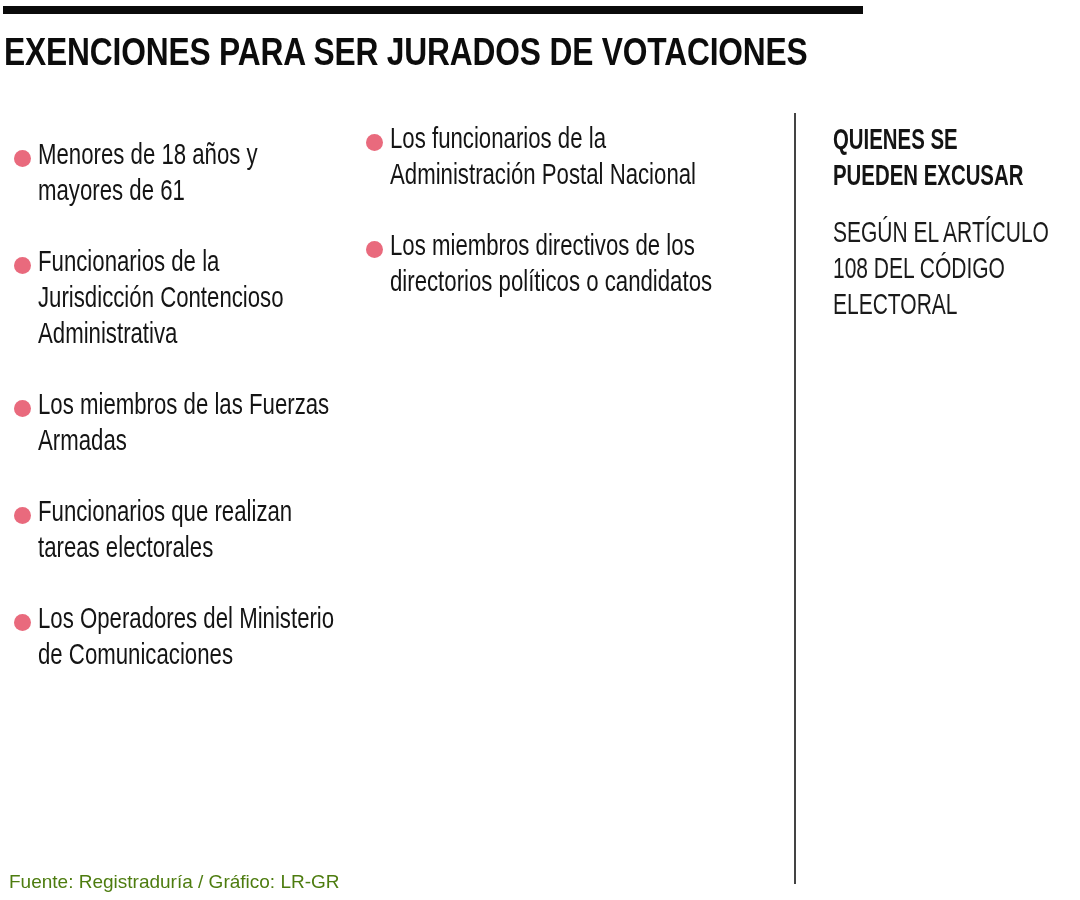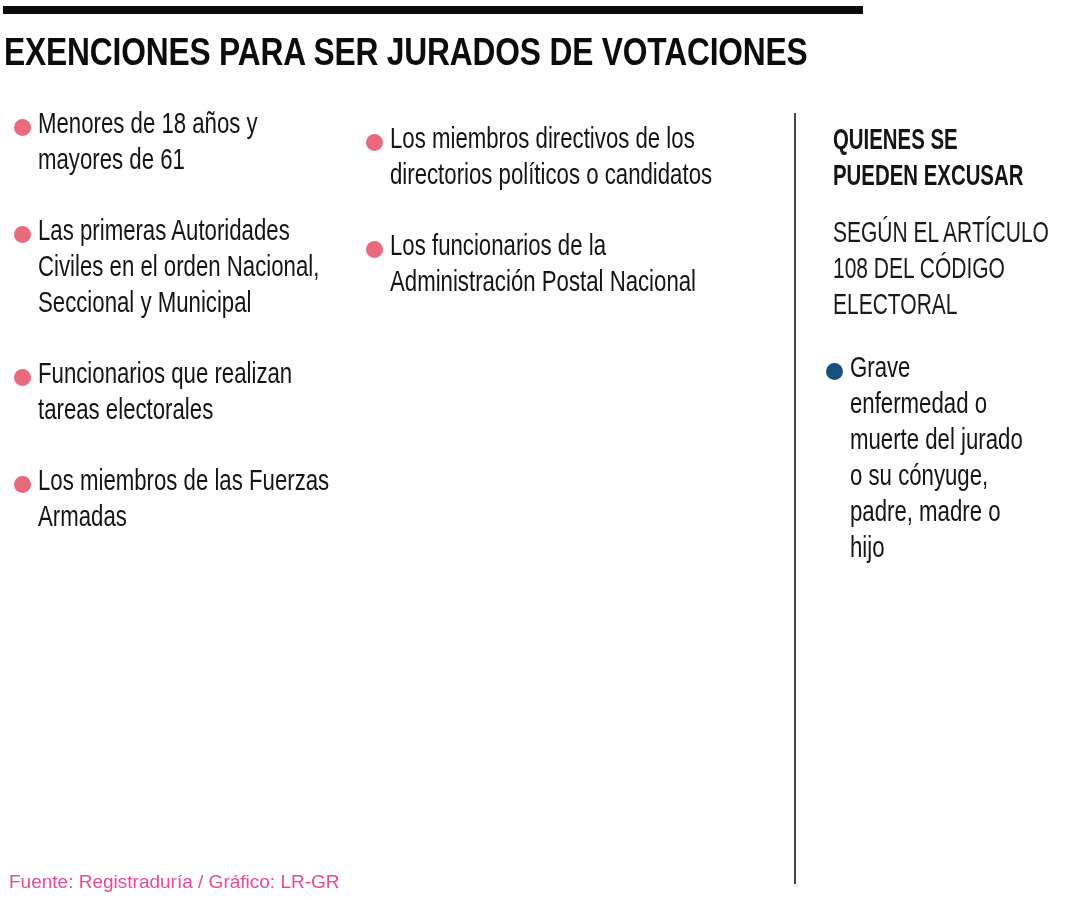--- a/index.html
+++ b/index.html
@@ -7,21 +7,21 @@
       width: 1080px; height: 900px; background: #ffffff; position: relative; overflow: hidden;
       color: #111111; font-family: "Liberation Sans", sans-serif;
     }
     .topbar { position: absolute; left: 3px; top: 6px; width: 860px; height: 8px; background: #0a0a0a; }
     .title {
       position: absolute; left: 4px; top: 30px; white-space: nowrap;
       font-family: "Liberation Sans", sans-serif; font-weight: bold; font-size: 38px; line-height: 44px;
       transform-origin: 0 0; transform: scaleX(0.835); letter-spacing: -0.2px; color: #0c0c0c;
     }
     .col { position: absolute; }
-    .col-a { left: 14px; top: 105px; width: 340px; }
+    .col-a { left: 14px; top: 136px; width: 340px; }
     .col-b { left: 366px; top: 120px; width: 400px; }
     .col-c { left: 826px; top: 349px; width: 240px; }
     .item { position: relative; margin-bottom: 35px; }
     .bullet {
       position: absolute; left: 0; top: 14px; width: 17px; height: 17px; border-radius: 50%;
     }
     .bullet.pink { background: #e96a7d; }
     .bullet.blue { background: #1a5080; }
     .item-text {
       display: block; margin-left: 24px; white-space: pre-line;
@@ -35,80 +35,76 @@
       position: absolute; left: 833px; top: 121px; white-space: pre-line;
       font-size: 30px; line-height: 36px; font-weight: bold; color: #141414;
       transform-origin: 0 0; transform: scaleX(0.68); width: 340px;
     }
     .side-subheading {
       position: absolute; left: 833px; top: 214px; white-space: pre-line;
       font-size: 30px; line-height: 36px; color: #1a1a1a;
       transform-origin: 0 0; transform: scaleX(0.70); width: 340px;
     }
     .source {
-      position: absolute; left: 9px; top: 871px; font-size: 19px; line-height: 22px; color: #ec4899;
+      position: absolute; left: 9px; top: 871px; font-size: 19px; line-height: 22px; color: #4d7c0f;
       white-space: nowrap;
     }
   </style>
 </head>
 <body>
 
 <div class="topbar"></div>
 <div class="title">EXENCIONES PARA SER JURADOS DE VOTACIONES</div>
 
 <div class="col col-a">
   <div class="item">
     <span class="bullet pink"></span>
     <span class="item-text">Menores de 18 años y
 mayores de 61</span>
   </div>
   <div class="item">
     <span class="bullet pink"></span>
-    <span class="item-text">Las primeras Autoridades
-Civiles en el orden Nacional,
-Seccional y Municipal</span>
+    <span class="item-text">Funcionarios de la
+Jurisdicción Contencioso
+Administrativa</span>
+  </div>
+  <div class="item">
+    <span class="bullet pink"></span>
+    <span class="item-text">Los miembros de las Fuerzas
+Armadas</span>
   </div>
   <div class="item">
     <span class="bullet pink"></span>
     <span class="item-text">Funcionarios que realizan
 tareas electorales</span>
   </div>
   <div class="item">
     <span class="bullet pink"></span>
-    <span class="item-text">Los miembros de las Fuerzas
-Armadas</span>
+    <span class="item-text">Los Operadores del Ministerio
+de Comunicaciones</span>
   </div>
 </div>
 
 <div class="col col-b">
   <div class="item">
     <span class="bullet pink"></span>
-    <span class="item-text">Los miembros directivos de los
-directorios políticos o candidatos</span>
+    <span class="item-text">Los funcionarios de la
+Administración Postal Nacional</span>
   </div>
   <div class="item">
     <span class="bullet pink"></span>
-    <span class="item-text">Los funcionarios de la
-Administración Postal Nacional</span>
+    <span class="item-text">Los miembros directivos de los
+directorios políticos o candidatos</span>
   </div>
 </div>
 
 <div class="divider"></div>
 
 <div class="side-heading">QUIENES SE
 PUEDEN EXCUSAR</div>
 <div class="side-subheading">SEGÚN EL ARTÍCULO
 108 DEL CÓDIGO
 ELECTORAL</div>
 
 <div class="col col-c">
-  <div class="item">
-    <span class="bullet blue"></span>
-    <span class="item-text">Grave
-enfermedad o
-muerte del jurado
-o su cónyuge,
-padre, madre o
-hijo</span>
-  </div>
 </div>
 
 <div class="source">Fuente: Registraduría / Gráfico: LR-GR</div>
 
 </body></html>

